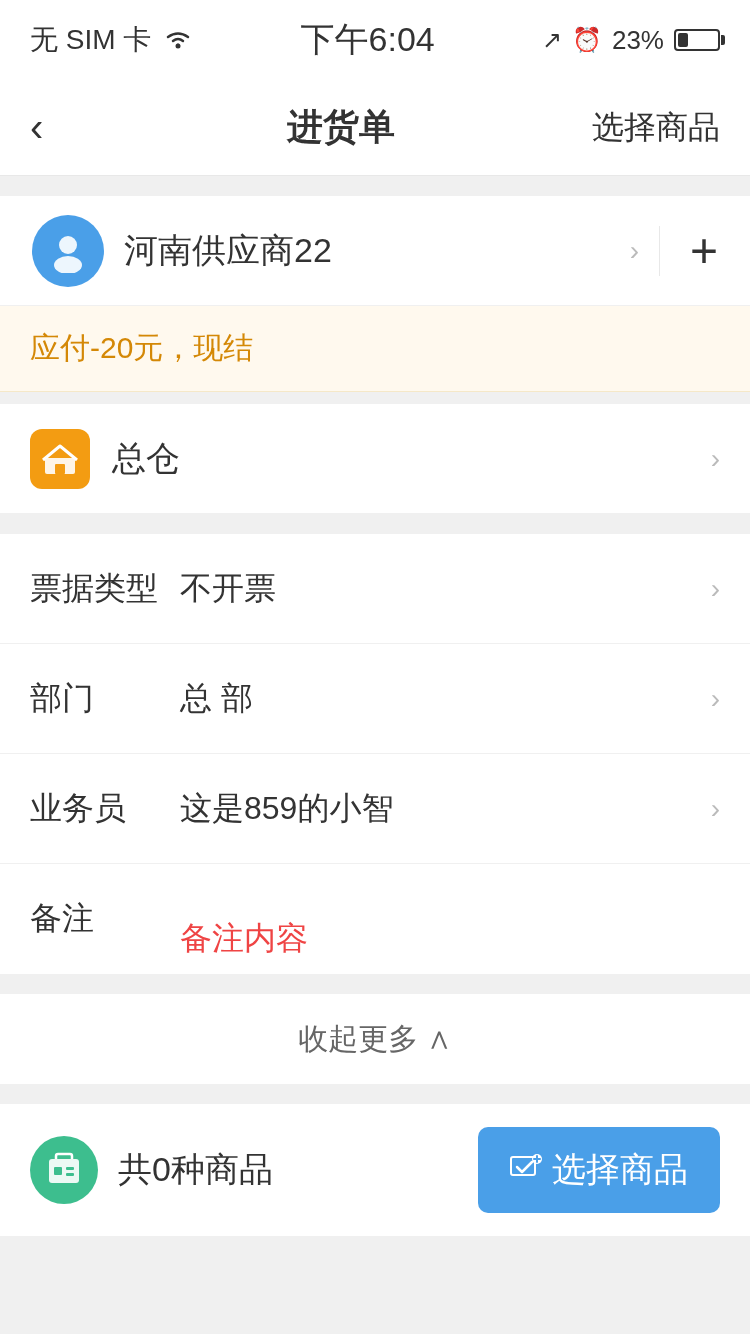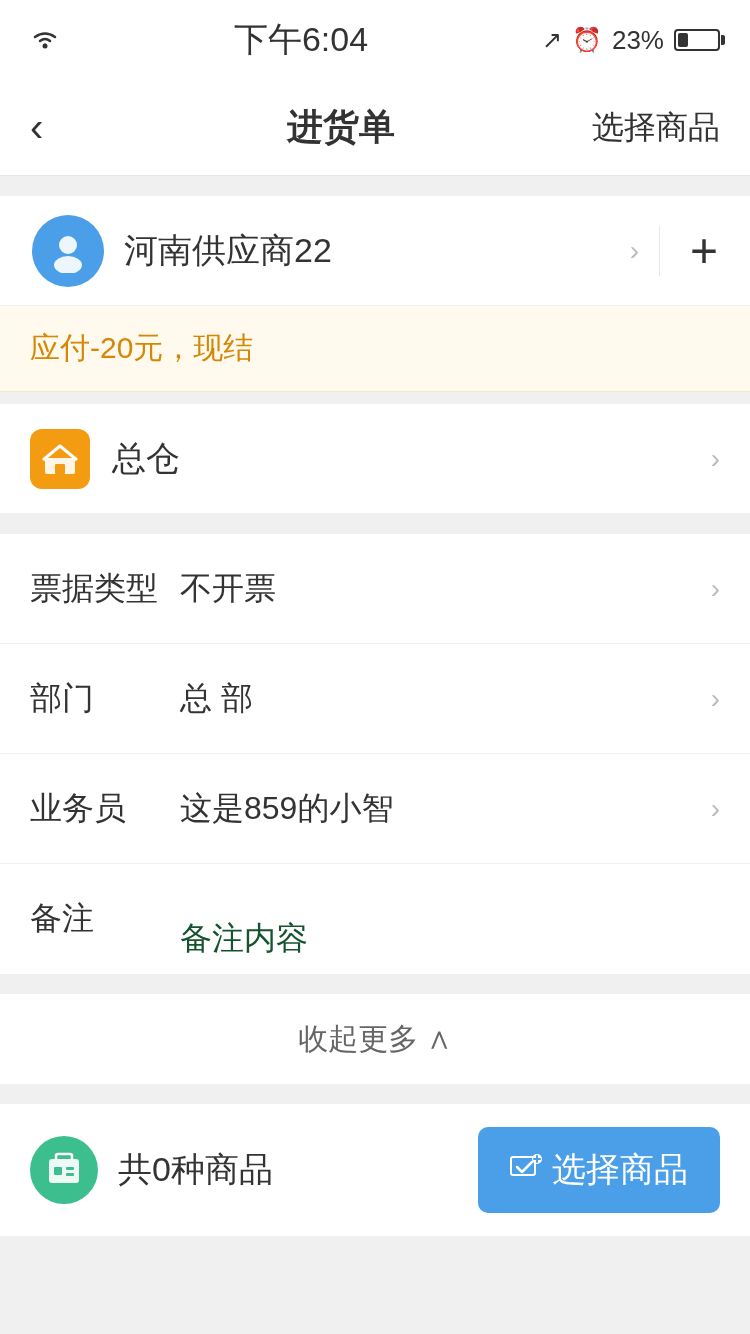--- a/index.html
+++ b/index.html
@@ -187,21 +187,21 @@
       width: 140px;
       flex-shrink: 0;
     }
     .form-value {
       flex: 1;
       font-size: 32px;
       color: #333;
       padding-left: 10px;
     }
     .form-value.placeholder {
-      color: #14532d;
+      color: #ef4444;
       margin-top: 40px;
     }
 
     
     .collapse-row {
       background: #fff;
       margin-top: 20px;
       height: 90px;
       display: flex;
       align-items: center;
@@ -247,20 +247,21 @@
       gap: 10px;
       cursor: pointer;
     }
     .select-btn-icon { font-size: 32px; }
   </style>
 </head>
 <body>
 
 <div class="status-bar">
   <div class="status-left">
+    <span>无 SIM 卡</span>
     <span>
       <svg width="30" height="22" viewBox="0 0 30 22">
         <path d="M15 18 L15 18" stroke="#333" stroke-width="3" stroke-linecap="round"></path>
         <path d="M10 14 Q15 10 20 14" stroke="#333" stroke-width="2.5" fill="none" stroke-linecap="round"></path>
         <path d="M5 10 Q15 3 25 10" stroke="#333" stroke-width="2.5" fill="none" stroke-linecap="round"></path>
         <circle cx="15" cy="19" r="2.5" fill="#333"></circle>
       </svg>
     </span>
   </div>
   <div class="status-center">下午6:04</div>

